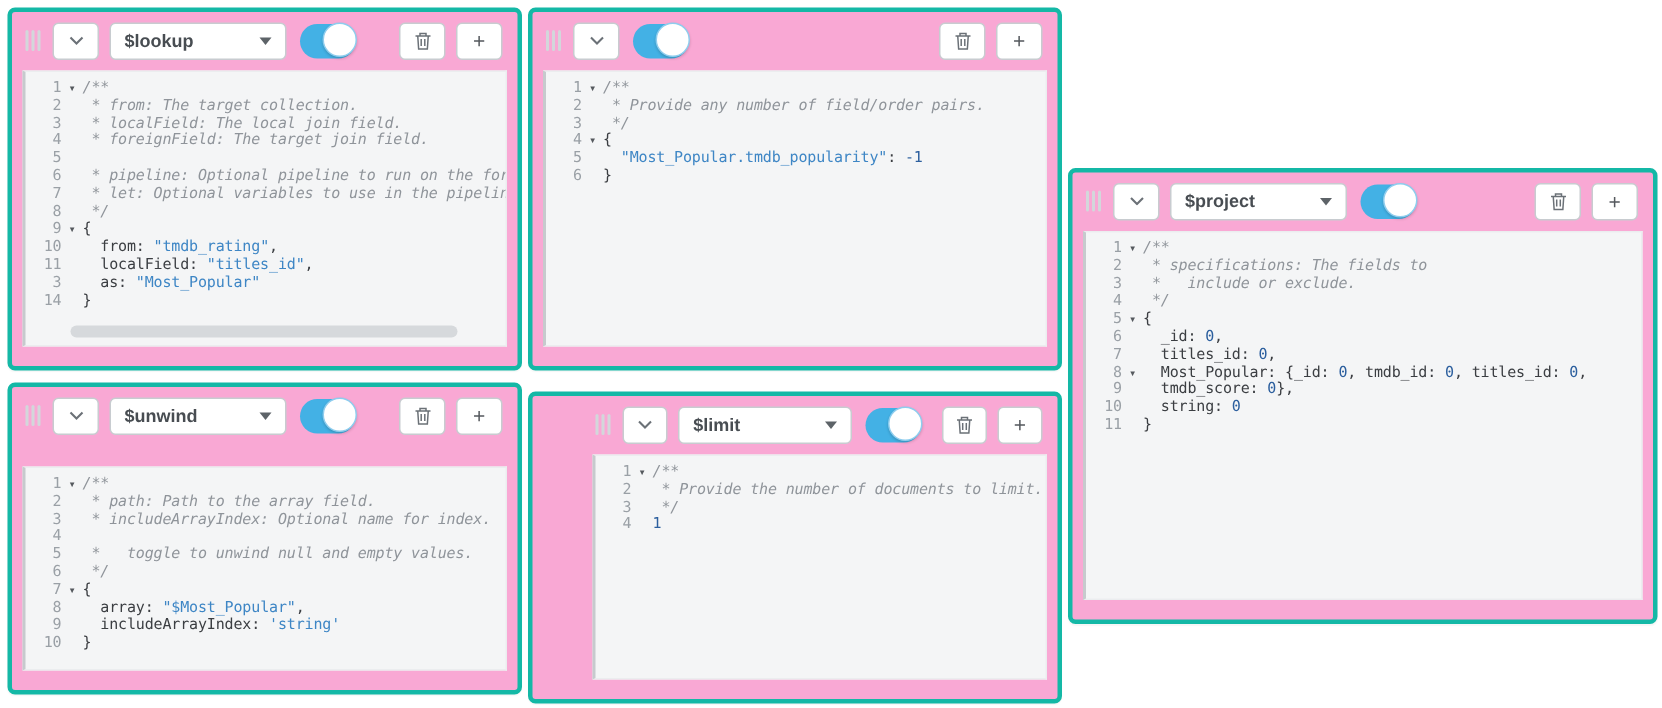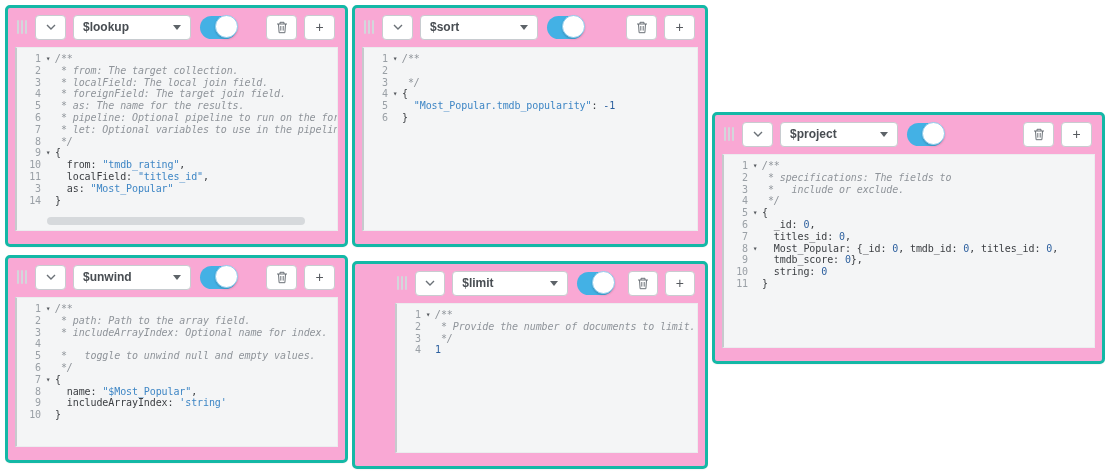--- a/index.html
+++ b/index.html
@@ -3,23 +3,23 @@
 <meta charset="utf-8">
 <style>
   html,body{margin:0;padding:0;background:#fff;}
   #canvas{position:relative;width:1108px;height:472px;background:#ffffff;overflow:hidden;
           font-family:"Liberation Sans",sans-serif;}
 
   .stage{position:absolute;background:#f9a8d4;border:3px solid #14b8a6;border-radius:5px;
          box-shadow:0 1px 1px rgba(0,0,0,.04);display:flex;flex-direction:column;box-sizing:border-box;}
   #stage-lookup {left:5px;  top:5px;   width:343px;height:242px;}
   #stage-sort   {left:352px;top:5px;   width:356px;height:242px;}
-  #stage-unwind {left:5px;  top:255px; width:343px;height:208px;}
+  #stage-unwind {left:5px;  top:255px; width:343px;height:208px;gap:14px;}
   #stage-limit  {left:352px;top:261px; width:356px;height:208px;padding-left:33px;}
-  #stage-project{left:712px;top:112px; width:393px;height:252px;}
+  #stage-project{left:712px;top:112px; width:393px;height:304px;}
 
   .stage-header{flex:0 0 38px;display:flex;align-items:center;padding:0 10px 0 9px;gap:7px;}
   .drag-handle{display:flex;gap:2px;margin-right:1px;cursor:grab;}
   .drag-handle i{width:2px;height:14px;background:#d3d7db;border-radius:1px;}
   .btn{background:#fff;border:1px solid #c8ccd0;border-radius:4px;height:25px;box-sizing:border-box;
        display:inline-flex;align-items:center;justify-content:center;color:#5d6368;cursor:pointer;padding:0;}
   .collapse-btn{width:31px;}
   .op-select{width:118px;justify-content:space-between;padding:0 9px;font-weight:bold;
              font-size:12px;color:#484d52;font-family:"Liberation Sans",sans-serif;}
   .caret{width:0;height:0;border-left:4px solid transparent;border-right:4px solid transparent;
@@ -79,21 +79,21 @@
           </svg>
       </button>
       <button class="btn icon-btn plus-btn">+</button>
     </header>
     <div class="editor">
       <div class="code-lines">
           <div class="code-row"><span class="ln">1</span><span class="fold show">▾</span><span class="code-text"><span class="tok-comment">/**</span></span></div>
           <div class="code-row"><span class="ln">2</span><span class="fold">▾</span><span class="code-text"><span class="tok-comment"> * from: The target collection.</span></span></div>
           <div class="code-row"><span class="ln">3</span><span class="fold">▾</span><span class="code-text"><span class="tok-comment"> * localField: The local join field.</span></span></div>
           <div class="code-row"><span class="ln">4</span><span class="fold">▾</span><span class="code-text"><span class="tok-comment"> * foreignField: The target join field.</span></span></div>
-          <div class="code-row"><span class="ln">5</span><span class="fold">▾</span><span class="code-text"><span class="tok-comment"> * as: The name for the results.</span></span></div>
+          <div class="code-row"><span class="ln">5</span><span class="fold">▾</span></div>
           <div class="code-row"><span class="ln">6</span><span class="fold">▾</span><span class="code-text"><span class="tok-comment"> * pipeline: Optional pipeline to run on the foreign co</span></span></div>
           <div class="code-row"><span class="ln">7</span><span class="fold">▾</span><span class="code-text"><span class="tok-comment"> * let: Optional variables to use in the pipeline field</span></span></div>
           <div class="code-row"><span class="ln">8</span><span class="fold">▾</span><span class="code-text"><span class="tok-comment"> */</span></span></div>
           <div class="code-row"><span class="ln">9</span><span class="fold show">▾</span><span class="code-text"><span class="tok-plain">{</span></span></div>
           <div class="code-row"><span class="ln">10</span><span class="fold">▾</span><span class="code-text"><span class="tok-plain">  from: </span><span class="tok-string">"tmdb_rating"</span><span class="tok-plain">,</span></span></div>
           <div class="code-row"><span class="ln">11</span><span class="fold">▾</span><span class="code-text"><span class="tok-plain">  localField: </span><span class="tok-string">"titles_id"</span><span class="tok-plain">,</span></span></div>
           <div class="code-row"><span class="ln">3</span><span class="fold">▾</span><span class="code-text"><span class="tok-plain">  as: </span><span class="tok-string">"Most_Popular"</span></span></div>
           <div class="code-row"><span class="ln">14</span><span class="fold">▾</span><span class="code-text"><span class="tok-plain">}</span></span></div>
         </div>
       <div class="hscroll"></div>
@@ -105,39 +105,35 @@
       <span class="drag-handle">
           <i></i>
           <i></i>
           <i></i>
         </span>
       <button class="btn collapse-btn">
         <svg width="10" height="6" viewBox="0 0 10 6">
             <path d="M1 1l4 4 4-4" stroke="#6b7177" fill="none" stroke-width="1.4"></path>
           </svg>
       </button>
-      <button class="btn op-select">
-        <span>$sort</span>
-        <span class="caret"></span>
-      </button>
-      <span class="toggle on">
-          <span class="knob"></span>
-        </span>
-      <span class="spacer"></span>
-      <button class="btn icon-btn">
-        <svg width="12" height="13" viewBox="0 0 12 13">
-            <path d="M1 3h10M4 3V1.3h4V3M2.5 3l.6 8.7h5.8L9.5 3M4.8 5v4.6M7.2 5v4.6" stroke="#6b7177" fill="none" stroke-width="1"></path>
-          </svg>
-      </button>
-      <button class="btn icon-btn plus-btn">+</button>
-    </header>
-    <div class="editor">
-      <div class="code-lines">
-          <div class="code-row"><span class="ln">1</span><span class="fold show">▾</span><span class="code-text"><span class="tok-comment">/**</span></span></div>
-          <div class="code-row"><span class="ln">2</span><span class="fold">▾</span></div>
+      <span class="toggle on">
+          <span class="knob"></span>
+        </span>
+      <span class="spacer"></span>
+      <button class="btn icon-btn">
+        <svg width="12" height="13" viewBox="0 0 12 13">
+            <path d="M1 3h10M4 3V1.3h4V3M2.5 3l.6 8.7h5.8L9.5 3M4.8 5v4.6M7.2 5v4.6" stroke="#6b7177" fill="none" stroke-width="1"></path>
+          </svg>
+      </button>
+      <button class="btn icon-btn plus-btn">+</button>
+    </header>
+    <div class="editor">
+      <div class="code-lines">
+          <div class="code-row"><span class="ln">1</span><span class="fold show">▾</span><span class="code-text"><span class="tok-comment">/**</span></span></div>
+          <div class="code-row"><span class="ln">2</span><span class="fold">▾</span><span class="code-text"><span class="tok-comment"> * Provide any number of field/order pairs.</span></span></div>
           <div class="code-row"><span class="ln">3</span><span class="fold">▾</span><span class="code-text"><span class="tok-comment"> */</span></span></div>
           <div class="code-row"><span class="ln">4</span><span class="fold show">▾</span><span class="code-text"><span class="tok-plain">{</span></span></div>
           <div class="code-row"><span class="ln">5</span><span class="fold">▾</span><span class="code-text"><span class="tok-plain">  </span><span class="tok-string">"Most_Popular.tmdb_popularity"</span><span class="tok-plain">: </span><span class="tok-number">-1</span></span></div>
           <div class="code-row"><span class="ln">6</span><span class="fold">▾</span><span class="code-text"><span class="tok-plain">}</span></span></div>
         </div>
     </div>
   </section>
 
   <section class="stage" id="stage-project">
     <header class="stage-header">
@@ -212,21 +208,21 @@
     </header>
     <div class="editor">
       <div class="code-lines">
           <div class="code-row"><span class="ln">1</span><span class="fold show">▾</span><span class="code-text"><span class="tok-comment">/**</span></span></div>
           <div class="code-row"><span class="ln">2</span><span class="fold">▾</span><span class="code-text"><span class="tok-comment"> * path: Path to the array field.</span></span></div>
           <div class="code-row"><span class="ln">3</span><span class="fold">▾</span><span class="code-text"><span class="tok-comment"> * includeArrayIndex: Optional name for index.</span></span></div>
           <div class="code-row"><span class="ln">4</span><span class="fold">▾</span></div>
           <div class="code-row"><span class="ln">5</span><span class="fold">▾</span><span class="code-text"><span class="tok-comment"> *   toggle to unwind null and empty values.</span></span></div>
           <div class="code-row"><span class="ln">6</span><span class="fold">▾</span><span class="code-text"><span class="tok-comment"> */</span></span></div>
           <div class="code-row"><span class="ln">7</span><span class="fold show">▾</span><span class="code-text"><span class="tok-plain">{</span></span></div>
-          <div class="code-row"><span class="ln">8</span><span class="fold">▾</span><span class="code-text"><span class="tok-plain">  name: </span><span class="tok-string">"$Most_Popular"</span><span class="tok-plain">,</span></span></div>
+          <div class="code-row"><span class="ln">8</span><span class="fold">▾</span><span class="code-text"><span class="tok-plain">  array: </span><span class="tok-string">"$Most_Popular"</span><span class="tok-plain">,</span></span></div>
           <div class="code-row"><span class="ln">9</span><span class="fold">▾</span><span class="code-text"><span class="tok-plain">  includeArrayIndex: </span><span class="tok-string">'string'</span></span></div>
           <div class="code-row"><span class="ln">10</span><span class="fold">▾</span><span class="code-text"><span class="tok-plain">}</span></span></div>
         </div>
     </div>
   </section>
 
   <section class="stage" id="stage-limit">
     <header class="stage-header">
       <span class="drag-handle">
           <i></i>

